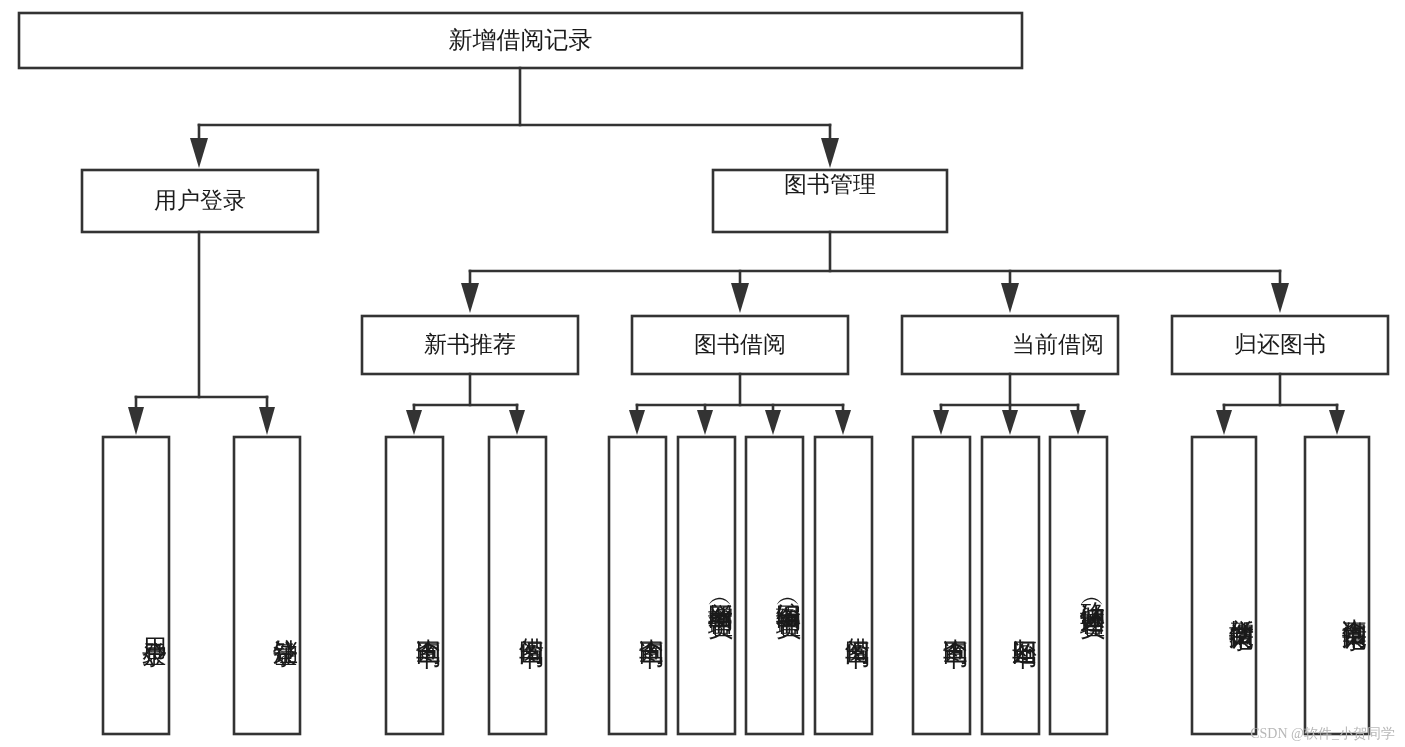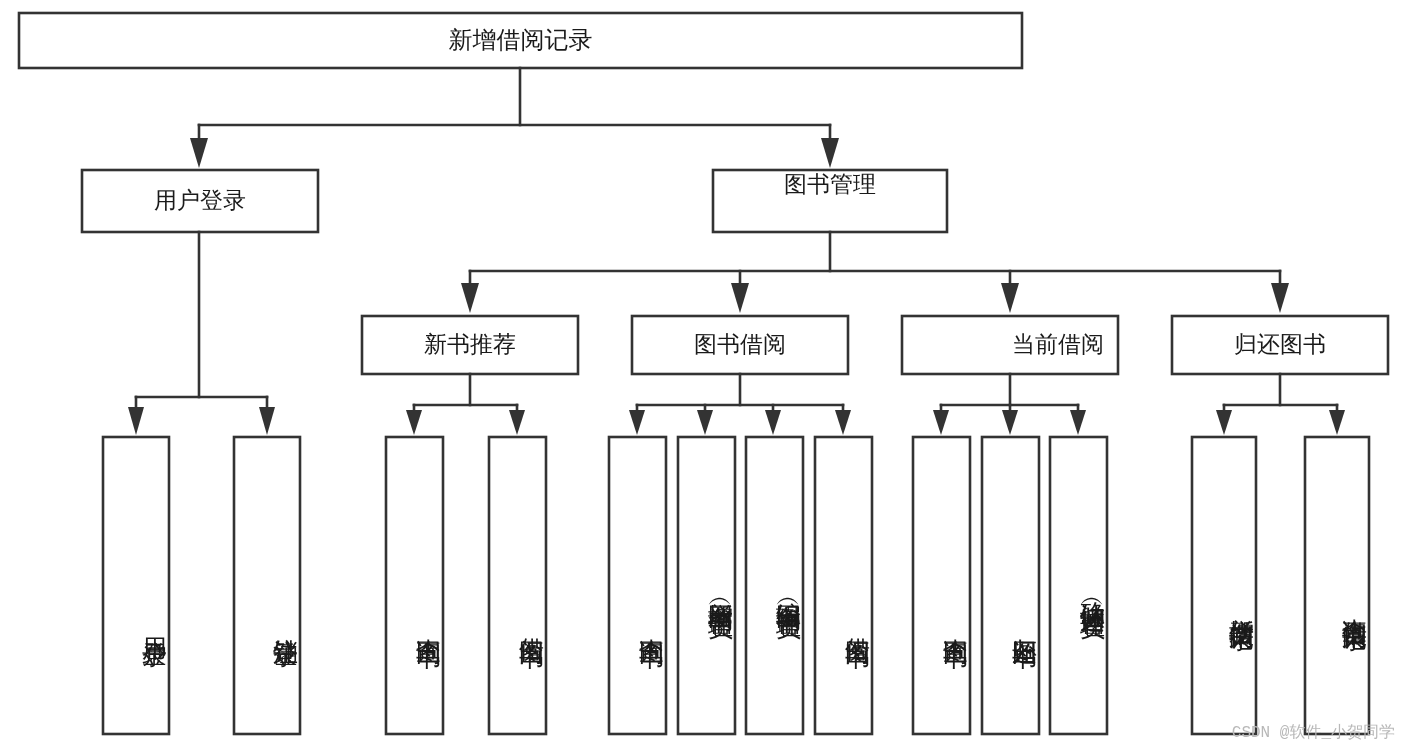--- a/index.html
+++ b/index.html
@@ -64,23 +64,23 @@
     text-orientation: upright;
     letter-spacing: 2px;
     font-size: 25px;
     align-items: flex-start;
     padding-top: 2px;
   }
   .watermark {
     position: absolute;
     right: 10px;
     bottom: 4px;
-    font-size: 16px;
+    font-size: 14px;
     color: #b8b8b8;
-    font-family: Liberation Mono, monospace;
+    font-family: Liberation Serif, serif;
     white-space: nowrap;
   }
 </style>
 </head>
 <body>
 
 <div id="diagram-root">
 
   <svg class="flow" viewBox="0 0 1405 747">
     <defs></defs>

